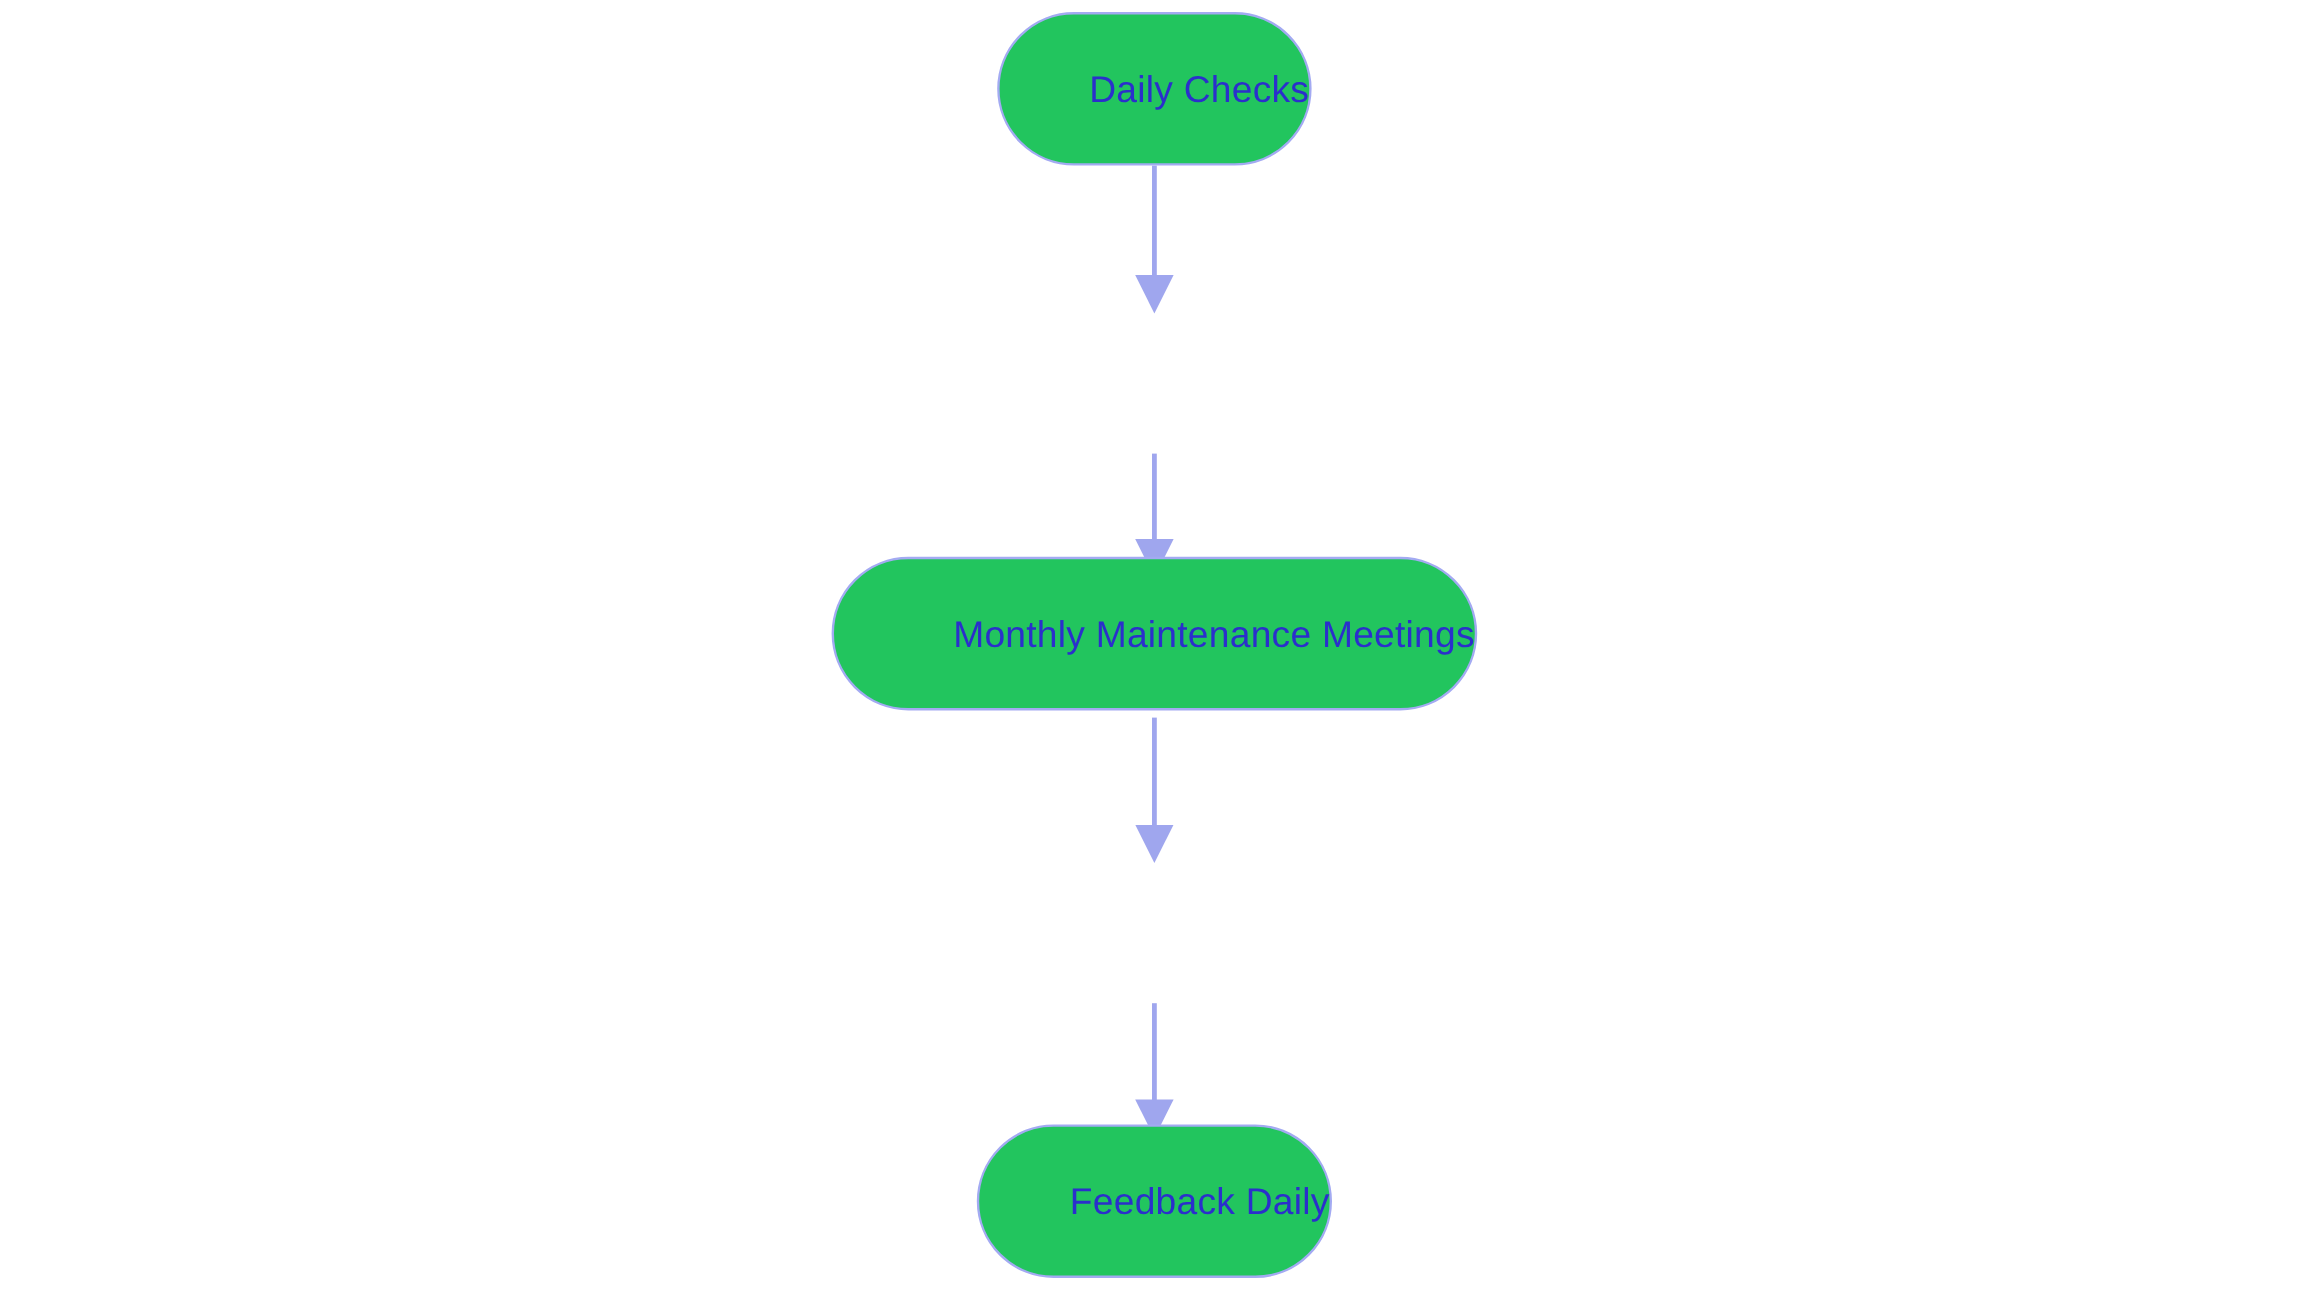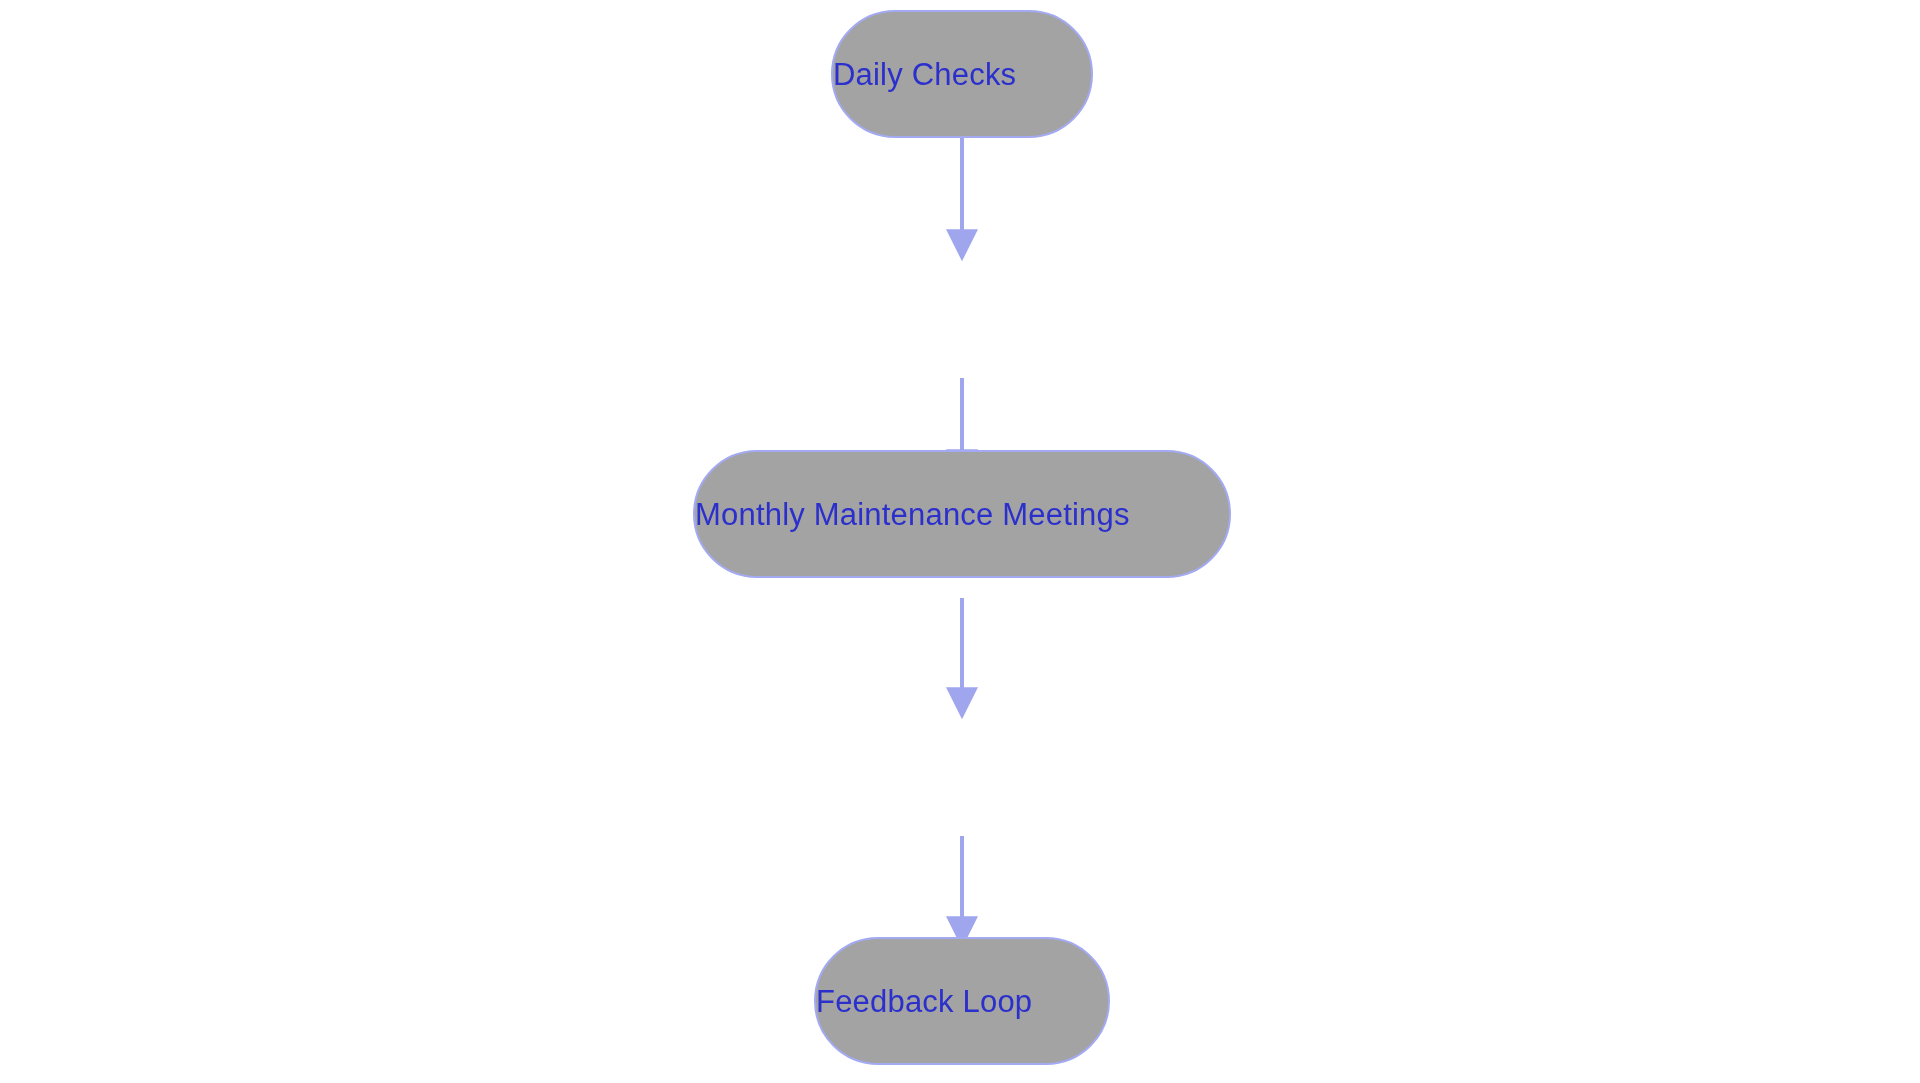--- a/index.html
+++ b/index.html
@@ -31,40 +31,40 @@
     height: 1083px;
     pointer-events: none;
   }
 
   
   .node {
     position: absolute;
     box-sizing: border-box;
     height: 128px;
     border-radius: 64px;
-    background: #a3a3a3;
+    background: #22c55e;
     border: 2px solid #a3aaf2;
     display: flex;
     align-items: center;
-    justify-content: flex-start;
+    justify-content: flex-end;
     transform: translateX(-50%);
   }
   .node-label {
     color: #2b2fcc;
     font-size: 31px;
     font-weight: 400;
     letter-spacing: 0.2px;
     line-height: 1;
     white-space: nowrap;
   }
 
   
   #node-daily-checks        { left: 962px; top: 10px;   width: 262px; }
   #node-weekly-reviews      { left: 962px; top: 250px;  width: 308px; }
-  #node-monthly-meetings    { left: 962px; top: 450px;  width: 538px; }
+  #node-monthly-meetings    { left: 962px; top: 464px;  width: 538px; }
   #node-training-sessions   { left: 962px; top: 708px;  width: 330px; }
   #node-feedback-loop       { left: 962px; top: 937px;  width: 296px; }
 </style>
 </head>
 <body>
 
 <div id="flowchart-canvas">
 
   <svg id="connectors" viewBox="0 0 1920 1083" width="1920" height="1083" xmlns="http://www.w3.org/2000/svg">
     <defs>
@@ -86,16 +86,16 @@
     <span class="node-label">Daily Checks</span>
   </div>
 
 
   <div class="node" id="node-monthly-meetings">
     <span class="node-label">Monthly Maintenance Meetings</span>
   </div>
 
 
   <div class="node" id="node-feedback-loop">
-    <span class="node-label">Feedback Loop</span>
+    <span class="node-label">Feedback Daily</span>
   </div>
 
 </div>
 
 </body></html>

